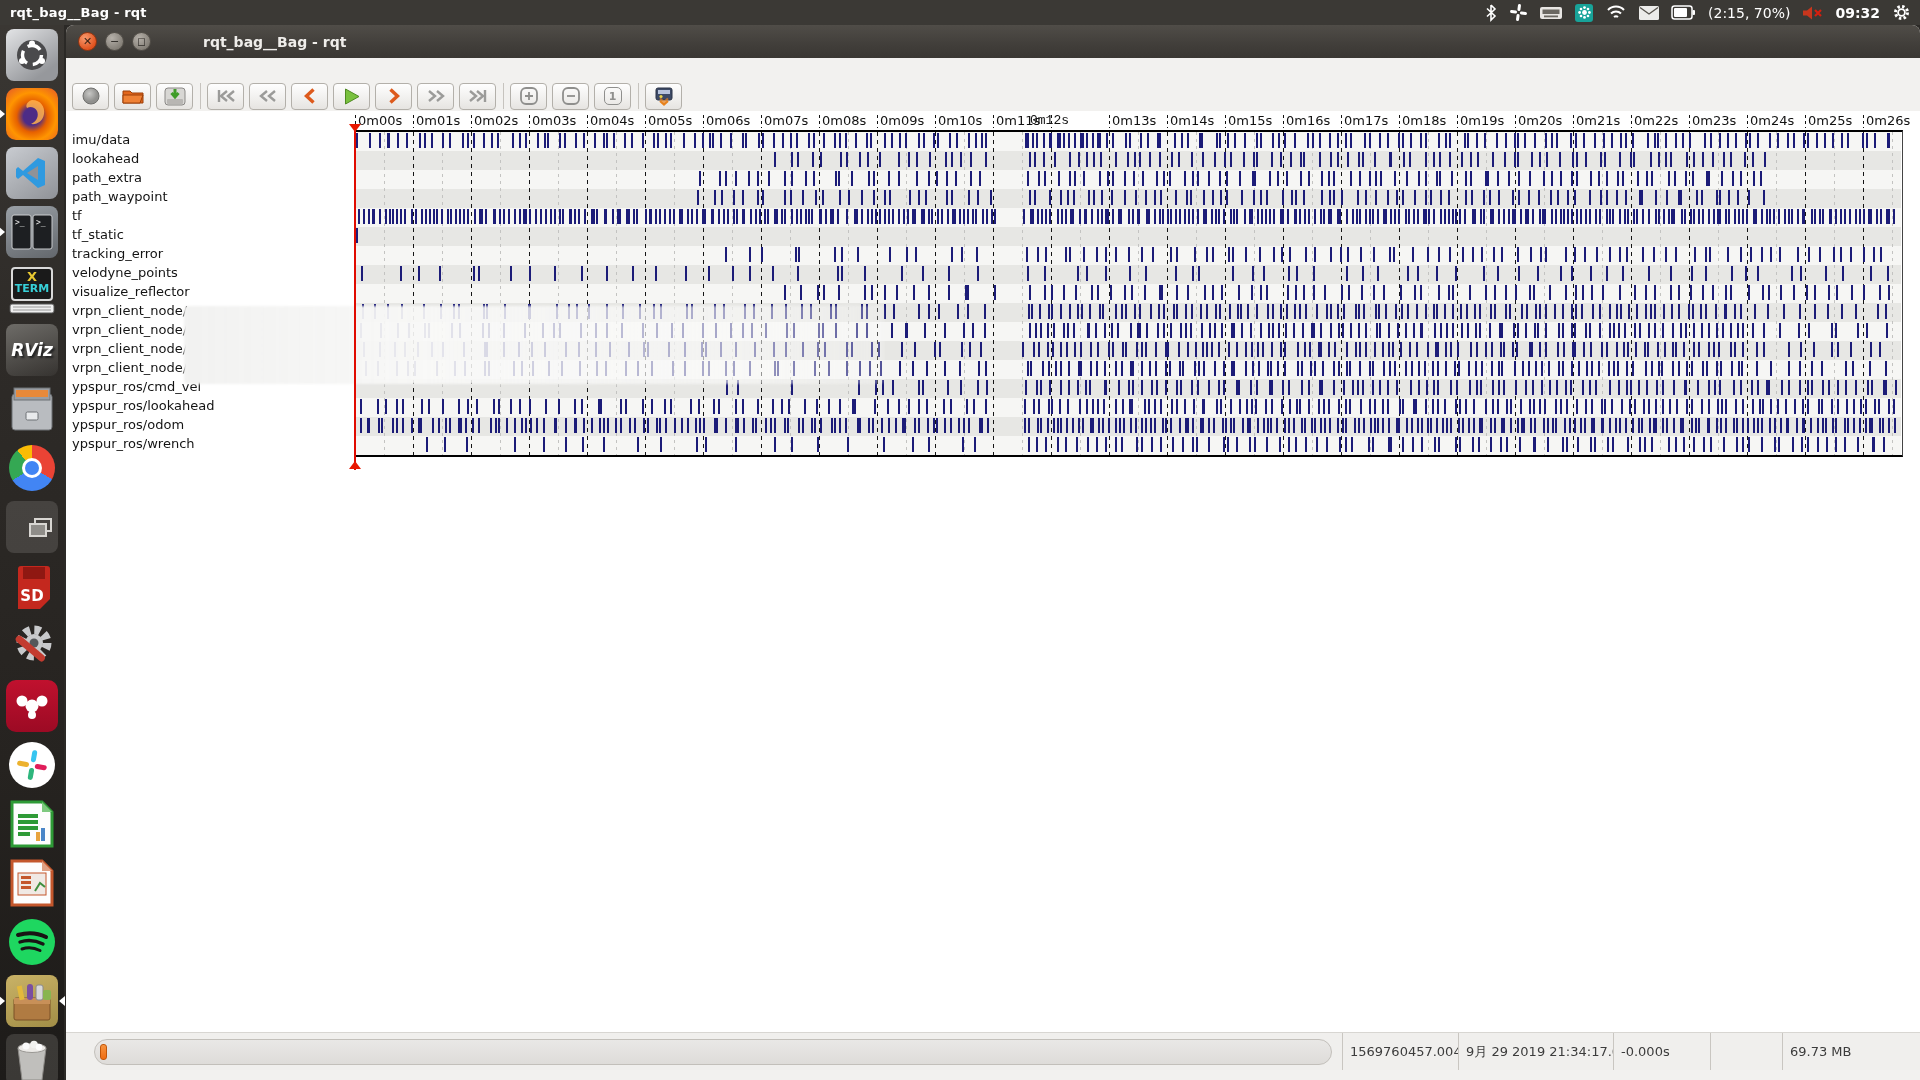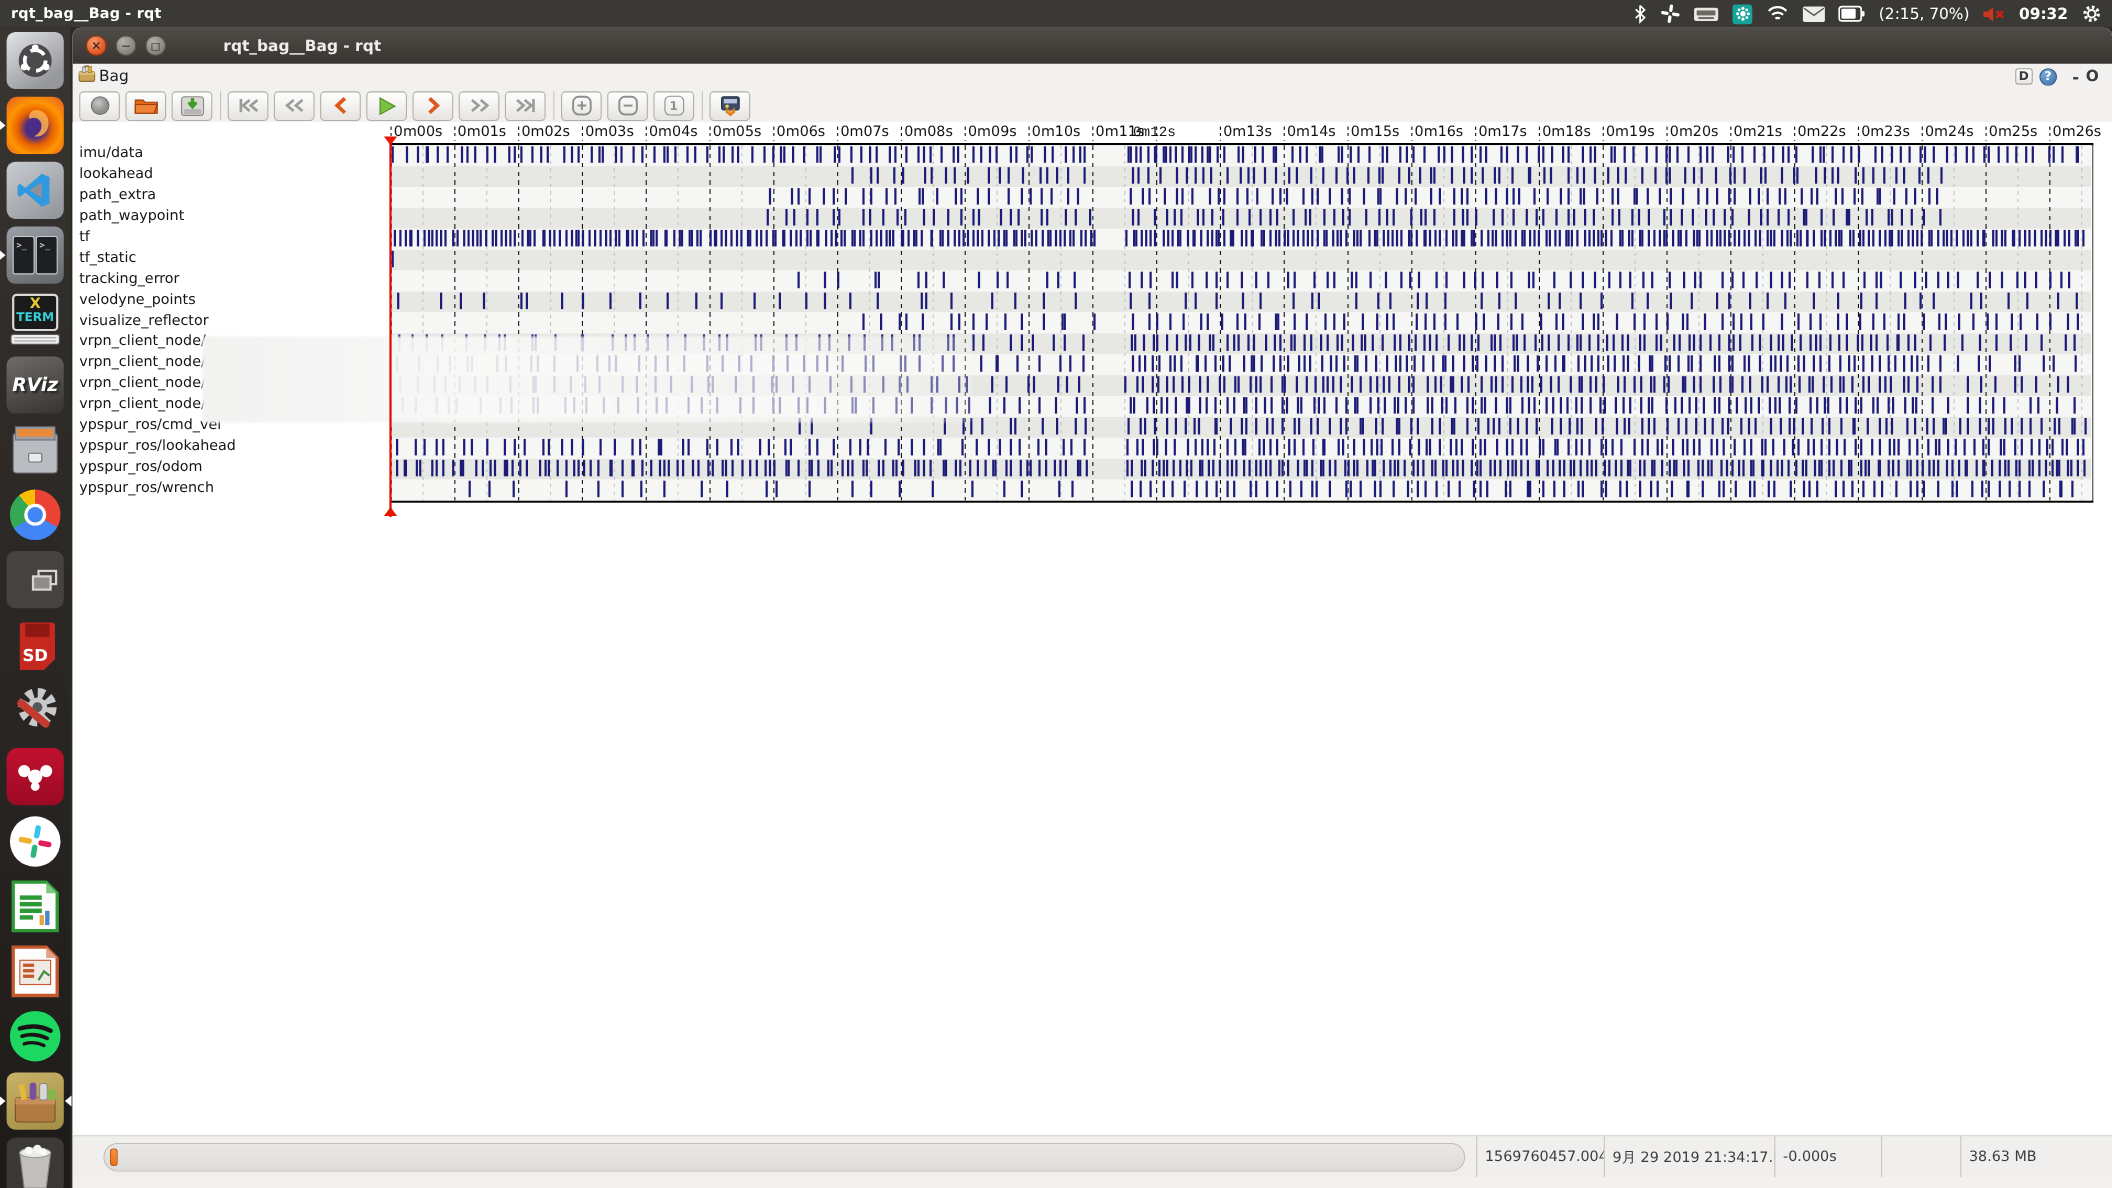--- a/index.html
+++ b/index.html
@@ -344,38 +344,20 @@
 
   <div class="win">
 
     <div class="titlebar">
       <div class="wbtn close">✕</div>
       <div class="wbtn min">−</div>
       <div class="wbtn max">◻</div>
       <span class="wtitle">rqt_bag__Bag - rqt</span>
     </div>
 
-    <div class="panelbar">
-      <span style="margin-left:5px;">
-        <svg width="16" height="15" viewBox="0 0 16 15">
-            <rect x="1" y="5" width="14" height="9" rx="1.5" fill="#c9a55a" stroke="#8a6d30"></rect>
-            <rect x="1" y="5" width="14" height="3" fill="#e0c070"></rect>
-            <path d="M5 5 V3 A3 3 0 0 1 11 3 V5" fill="none" stroke="#8a6d30" stroke-width="1.4"></path>
-            <rect x="4" y="1" width="3" height="5" fill="#d4d4d4" stroke="#777" stroke-width=".6"></rect>
-            <rect x="9" y="0.5" width="3" height="5.5" fill="#e2b23a" stroke="#8a6d30" stroke-width=".6"></rect>
-          </svg>
-      </span>
-      <span class="bag-label">Bag</span>
-      <div class="panel-controls">
-        <div class="pc-btn pc-d">D</div>
-        <div class="pc-btn pc-help">?</div>
-        <div class="pc-btn pc-min" style="margin-left:8px;">-</div>
-        <div class="pc-btn pc-float" style="margin-right:4px;">O</div>
-      </div>
-    </div>
 
     <div class="toolbar">
       <div class="tbtn">
         <svg width="18" height="18">
             <circle cx="9" cy="9" r="8" fill="url(#gr)"></circle>
             <defs>
               <radialGradient id="gr" cx="40%" cy="35%">
                 <stop offset="0%" stop-color="#c8c8c6"></stop>
                 <stop offset="100%" stop-color="#8f8f8d"></stop>
               </radialGradient>
@@ -3014,17 +2996,17 @@
     </div>
 
     <div class="statusbar">
       <div class="progress">
         <div class="prog-chunk"></div>
       </div>
       <div class="scell" style="left:1276px;width:116px;">1569760457.0049</div>
       <div class="scell" style="left:1392px;width:155px;">9月 29 2019 21:34:17.004</div>
       <div class="scell" style="left:1547px;width:97px;">-0.000s</div>
       <div class="scell" style="left:1644px;width:72px;"></div>
-      <div class="scell" style="left:1716px;right:0;">38.63 MB</div>
+      <div class="scell" style="left:1716px;right:0;">69.73 MB</div>
     </div>
     <div class="win-bottom-strip"></div>
   </div>
 </div>
 
 </body></html>

